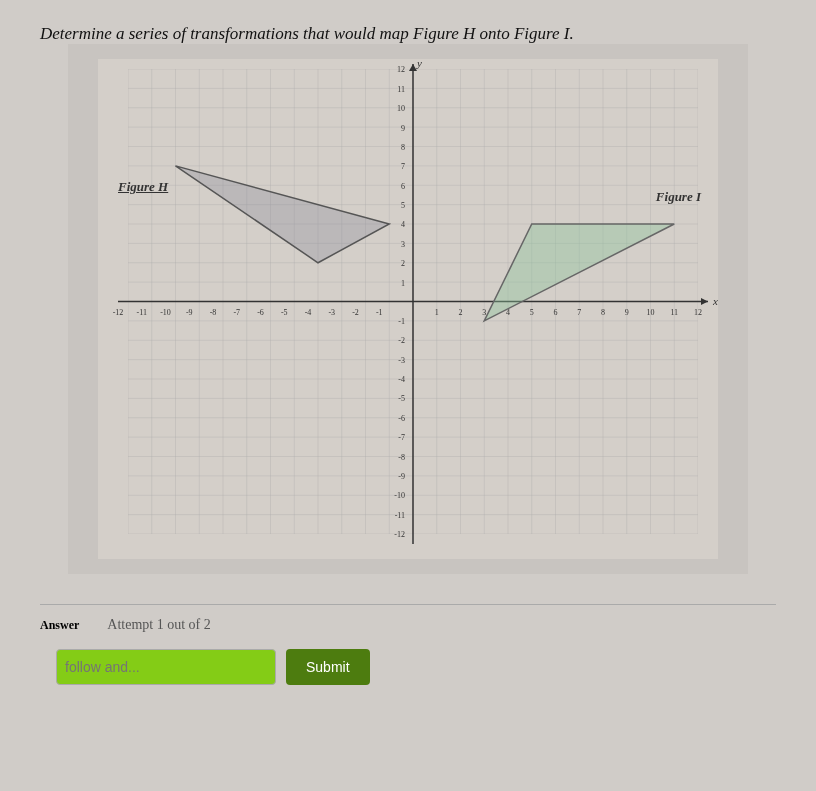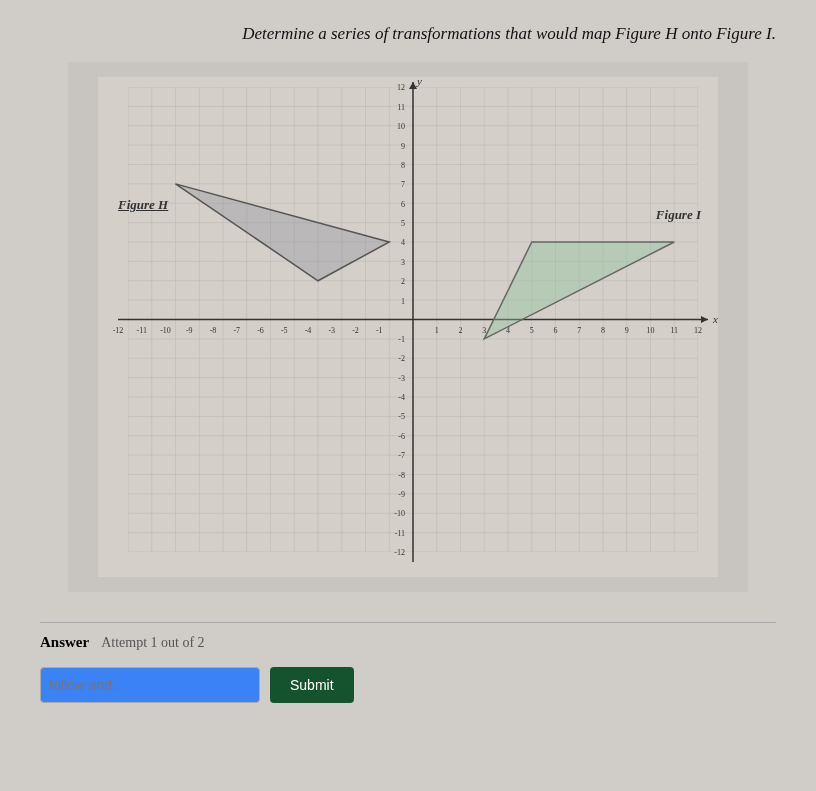--- a/index.html
+++ b/index.html
@@ -10,22 +10,21 @@
       min-height: 791px;
       display: flex;
       flex-direction: column;
       align-items: center;
       padding: 24px 40px 20px 40px;
     }
 
     .question-text {
       font-size: 17px;
       color: #111;
-      margin-bottom: 18px;
-      text-align: right;
+      text-align: left;
       width: 100%;
       font-style: italic;
     }
 
     .graph-container {
       background: #c8c4c0;
       width: 680px;
       height: 530px;
       position: relative;
       display: flex;
@@ -55,53 +54,54 @@
     }
 
     .answer-section {
       width: 100%;
       margin-top: 30px;
       padding-top: 10px;
       border-top: 1px solid #aaa;
     }
 
     .answer-label {
-      font-size: 15px;
+      font-size: 12px;
       font-weight: bold;
       display: inline;
     }
 
     .attempt-text {
       font-size: 14px;
       color: #555;
-      margin-left: 8px;
+      margin-left: 24px;
       display: inline;
     }
 
     .answer-input-row {
       margin-top: 16px;
       display: flex;
       align-items: center;
       gap: 10px;
     }
 
     .answer-input {
       width: 220px;
       height: 36px;
-      background: #3b82f6;
+      background: #84cc16;
       border: 1px solid #aaa;
       border-radius: 4px;
       font-size: 14px;
       padding: 4px 8px;
+      margin-left: 16px;
     }
 
     .submit-btn {
       height: 36px;
       padding: 0 20px;
-      background: #14532d;
+      background: #4d7c0f;
       color: white;
       border: none;
       border-radius: 4px;
       font-size: 14px;
       cursor: pointer;
     }
   </style>
 </head>
 <body>
 

